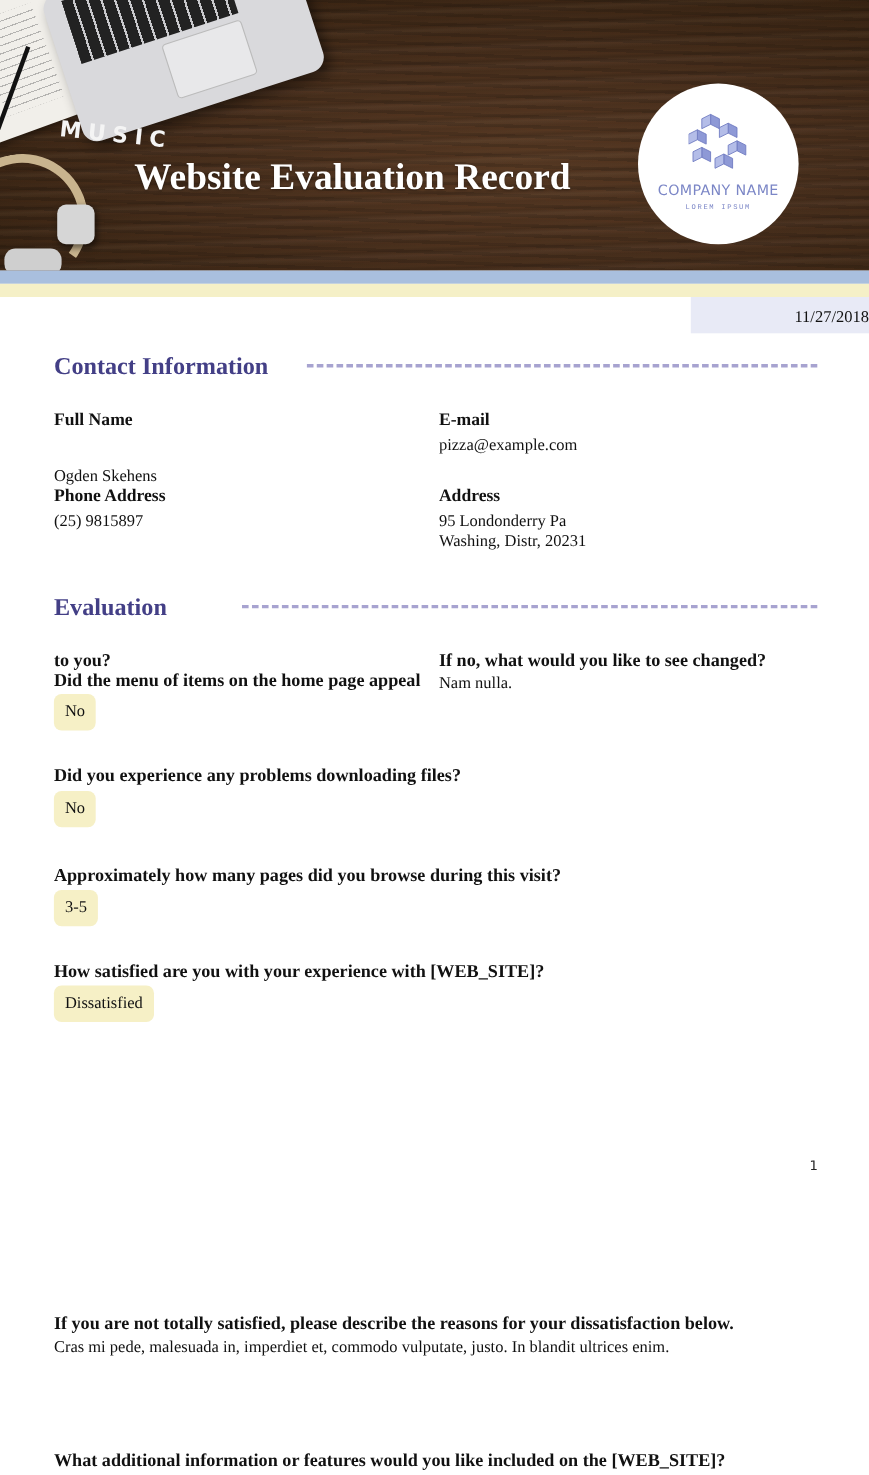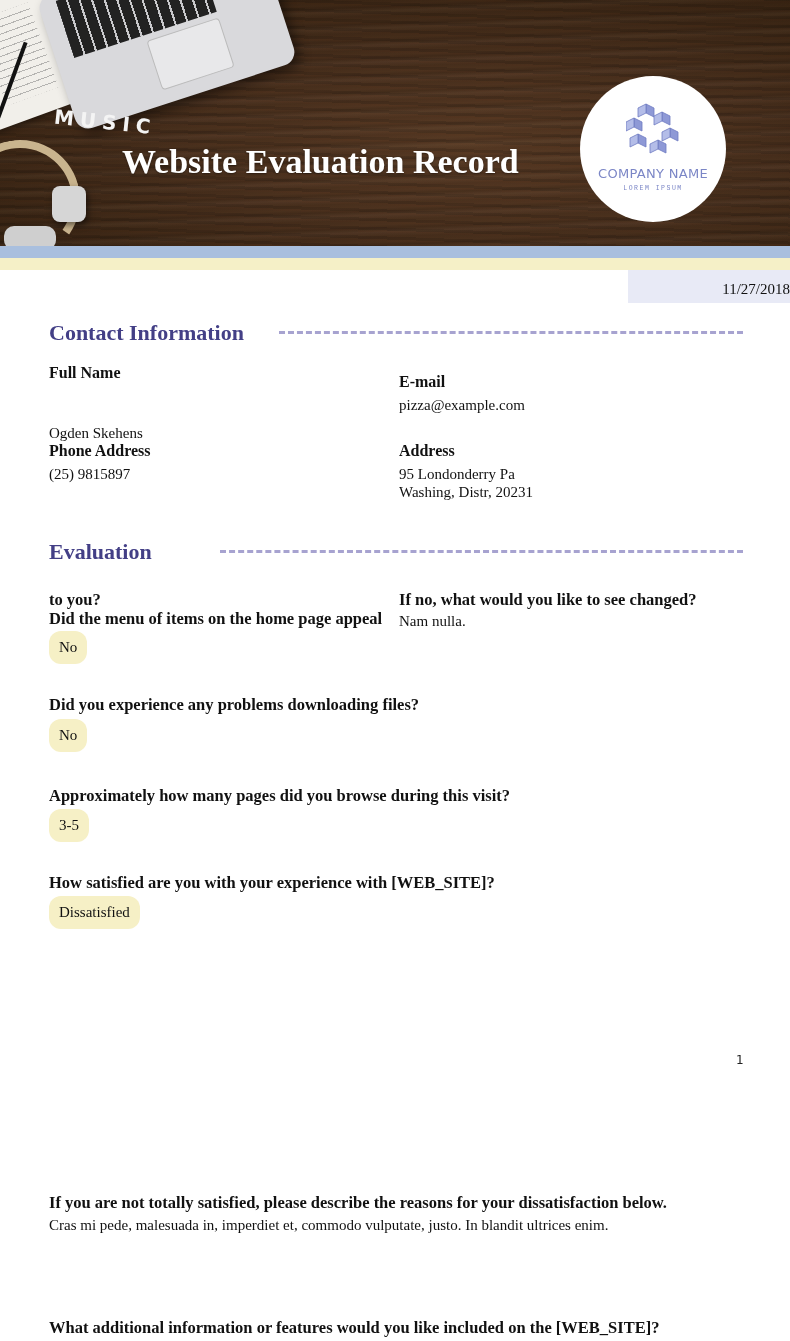--- a/index.html
+++ b/index.html
@@ -92,21 +92,21 @@
   .section-head { position: absolute; left: 49px; display: flex; align-items: center; }
   .section-title { color: #433f86; font-weight: bold; font-size: 22px; }
   .dash { position: absolute; height: 3px; border-top: 3px dashed #a7a3d0; }
 
   .field-label { position: absolute; font-weight: bold; font-size: 16px; color: #111; }
   .field-value { position: absolute; font-size: 15px; color: #111; line-height: 18px; }
 
   .q { position: absolute; left: 49px; font-weight: bold; font-size: 16.5px; color: #111; line-height: 19px; }
   .chip {
     position: absolute; left: 49px; height: 33px; padding: 0 10px; background: #f6f0c6;
-    border-radius: 12px; font-size: 15px; line-height: 33px; color: #111;
+    border-radius: 7px; font-size: 15px; line-height: 33px; color: #111;
   }
   .pagenum { position: absolute; left: 736px; top: 1053px; font-family: "DejaVu Sans", sans-serif; font-size: 12px; color: #222; }
 </style>
 </head>
 <body>
 
 <div class="header">
   <div class="grain"></div>
   <div class="paper"></div>
   <div class="pencil"></div>
@@ -147,21 +147,21 @@
 <div class="stripe-blue"></div>
 <div class="stripe-yellow"></div>
 
 <div class="date-box">11/27/2018</div>
 
 <div class="section-head" style="top: 320px;">
   <span class="section-title">Contact Information</span>
 </div>
 <div class="dash" style="left: 279px; top: 331px; width: 464px;"></div>
 
-<div class="field-label" style="left: 49px; top: 364px;">Full Name</div>
+<div class="field-label" style="left: 49px; top: 373px;">Full Name</div>
 <div class="field-value" style="left: 49px; top: 396px; margin-top: 28px;">Ogden Skehens</div>
 
 <div class="field-label" style="left: 399px; top: 373px;">E-mail</div>
 <div class="field-value" style="left: 399px; top: 396px;">pizza@example.com</div>
 
 <div class="field-label" style="left: 49px; top: 442px;">Phone Address</div>
 <div class="field-value" style="left: 49px; top: 465px;">(25) 9815897</div>
 
 <div class="field-label" style="left: 399px; top: 442px;">Address</div>
 <div class="field-value" style="left: 399px; top: 465px;">95 Londonderry Pa</div>

